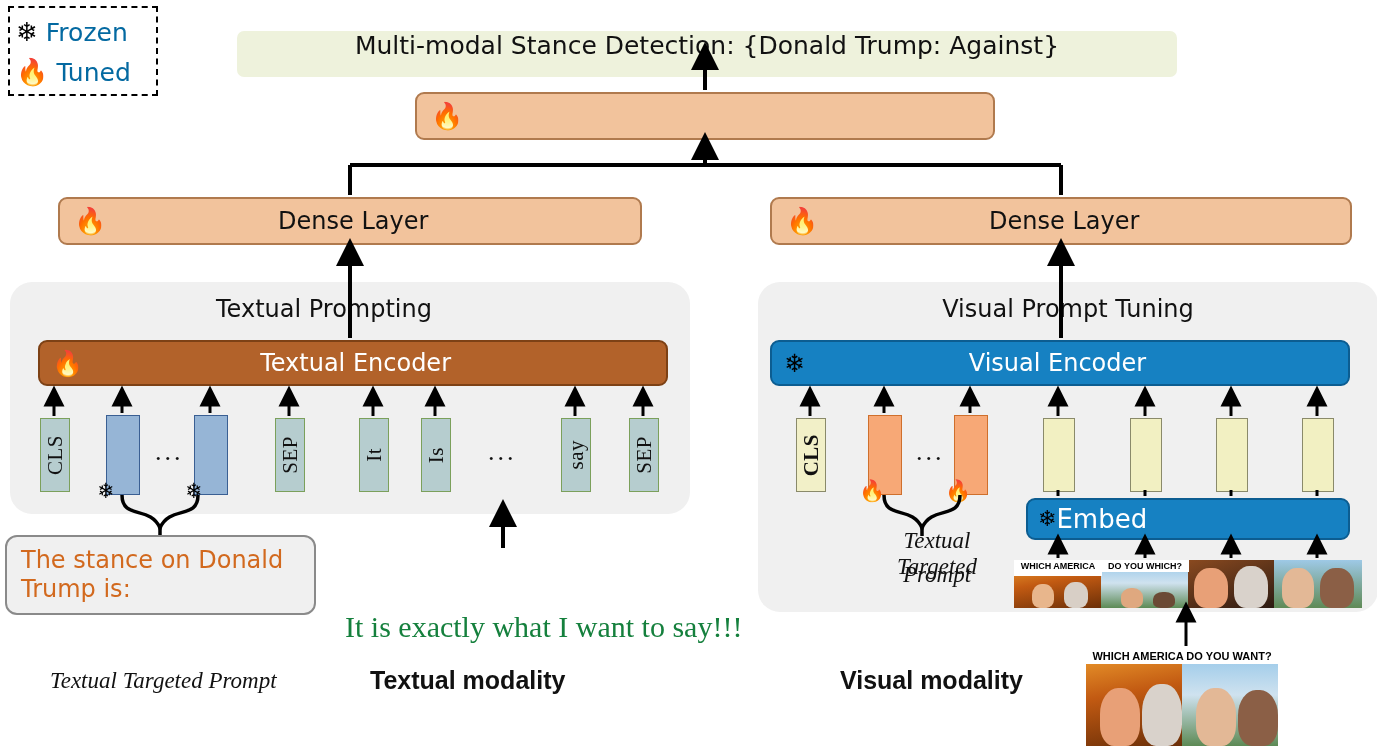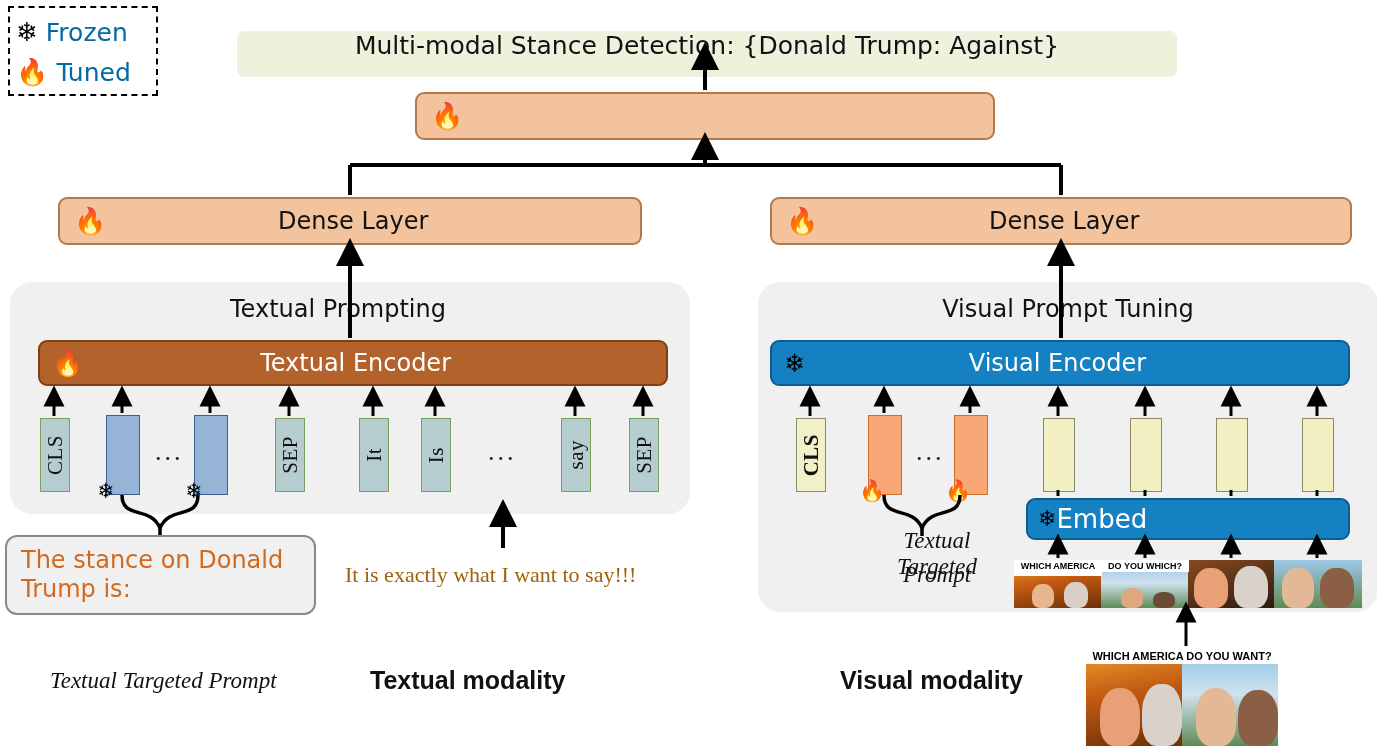--- a/index.html
+++ b/index.html
@@ -51,21 +51,21 @@
   #dense-right{left:770px;top:197px;width:582px;}
 
   
   .panel{background:#f0f0f0;border-radius:22px;}
   #panel-text{left:10px;top:282px;width:680px;height:232px;}
   #panel-vis{left:758px;top:282px;width:620px;height:330px;}
   .panel-title{
     position:absolute;top:295px;font-size:24px;color:#111;
     font-family:"DejaVu Sans",sans-serif;text-align:center;
   }
-  #title-text{left:18px;width:640px;}
+  #title-text{left:4px;width:640px;}
   #title-vis{left:758px;width:620px;}
 
   
   .encoder{
     height:46px;border-radius:9px;display:flex;align-items:center;
   }
   .encoder .ic{margin-left:12px;font-size:25px;}
   .encoder .txt{flex:1;text-align:center;font-size:24px;color:#fff;
     font-family:"DejaVu Sans",sans-serif;margin-right:38px;}
   #enc-text{left:38px;top:340px;width:630px;background:#b2622a;border:2px solid #7d4115;}
@@ -103,21 +103,21 @@
   #prompt-bubble{
     left:5px;top:535px;width:311px;height:80px;
     background:#f0f0f0;border:2px solid #8a8a8a;border-radius:12px;
     display:flex;align-items:center;padding:0 14px;
   }
   #prompt-bubble .txt{font-size:24px;color:#d2691e;line-height:1.2;
     font-family:"DejaVu Sans",sans-serif;}
 
   
   .cap-serif{position:absolute;font-family:"Liberation Serif",serif;
-    font-size:22px;color:#a16207;}
+    font-size:30px;color:#15803d;margin-top:48px;}
   .cap-italic{position:absolute;font-family:"Liberation Serif",serif;
     font-style:italic;font-size:23px;color:#111;}
   .cap-bold{position:absolute;font-family:"Liberation Sans",sans-serif;
     font-weight:bold;font-size:25px;color:#111;}
 
   
   .meme{position:absolute;overflow:hidden;background:#222;}
   .meme .cap{
     position:absolute;left:0;top:0;width:100%;text-align:center;
     font-family:"Liberation Sans",sans-serif;font-weight:bold;

